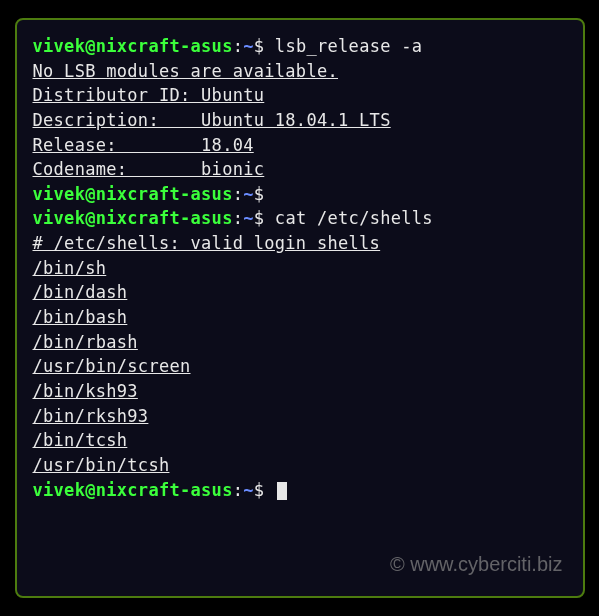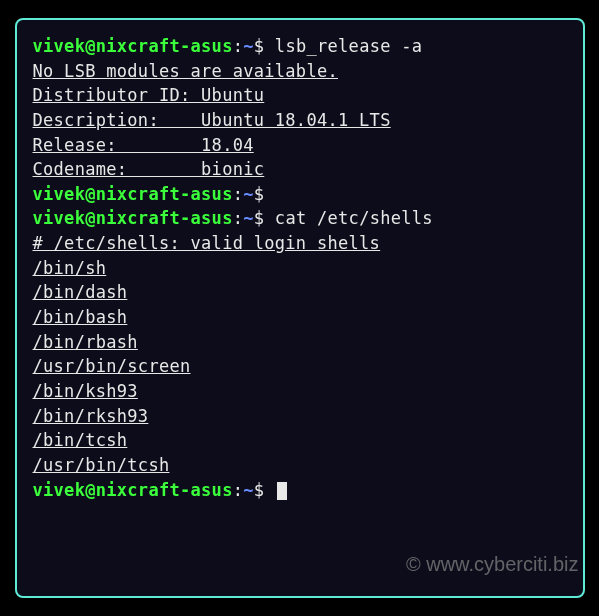--- a/index.html
+++ b/index.html
@@ -9,21 +9,21 @@
       background: #000;
       display: flex;
       align-items: center;
       justify-content: center;
       font-family: 'DejaVu Sans Mono', 'Courier New', monospace;
     }
     .terminal-outer {
       width: 570px;
       height: 580px;
       background: #0c0c1a;
-      border: 2px solid #5eead4;
+      border: 2px solid #4d7c0f;
       border-radius: 8px;
       padding: 14px 16px;
       position: relative;
       overflow: hidden;
     }
     .terminal-content {
       font-size: 17px;
       line-height: 1.45;
       white-space: pre;
       color: #e8e8e8;
@@ -40,21 +40,21 @@
       display: inline-block;
       width: 10px;
       height: 18px;
       background: #e8e8e8;
       vertical-align: text-bottom;
       margin-left: 2px;
     }
     .watermark {
       position: absolute;
       bottom: 20px;
-      right: 4px;
+      right: 20px;
       color: #888;
       font-family: Arial, sans-serif;
       font-size: 20px;
       opacity: 0.7;
       pointer-events: none;
     }
   </style>
 </head>
 <body>
 

